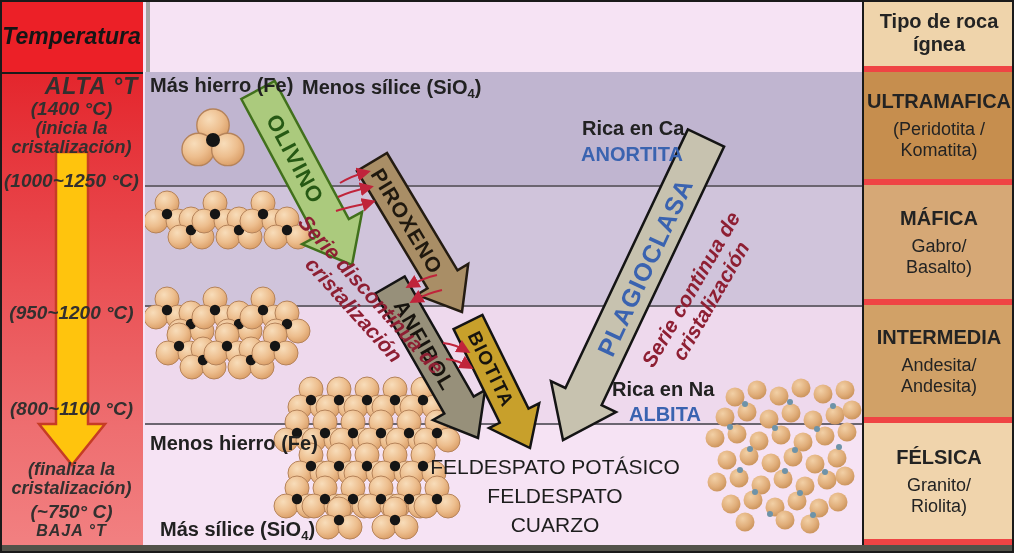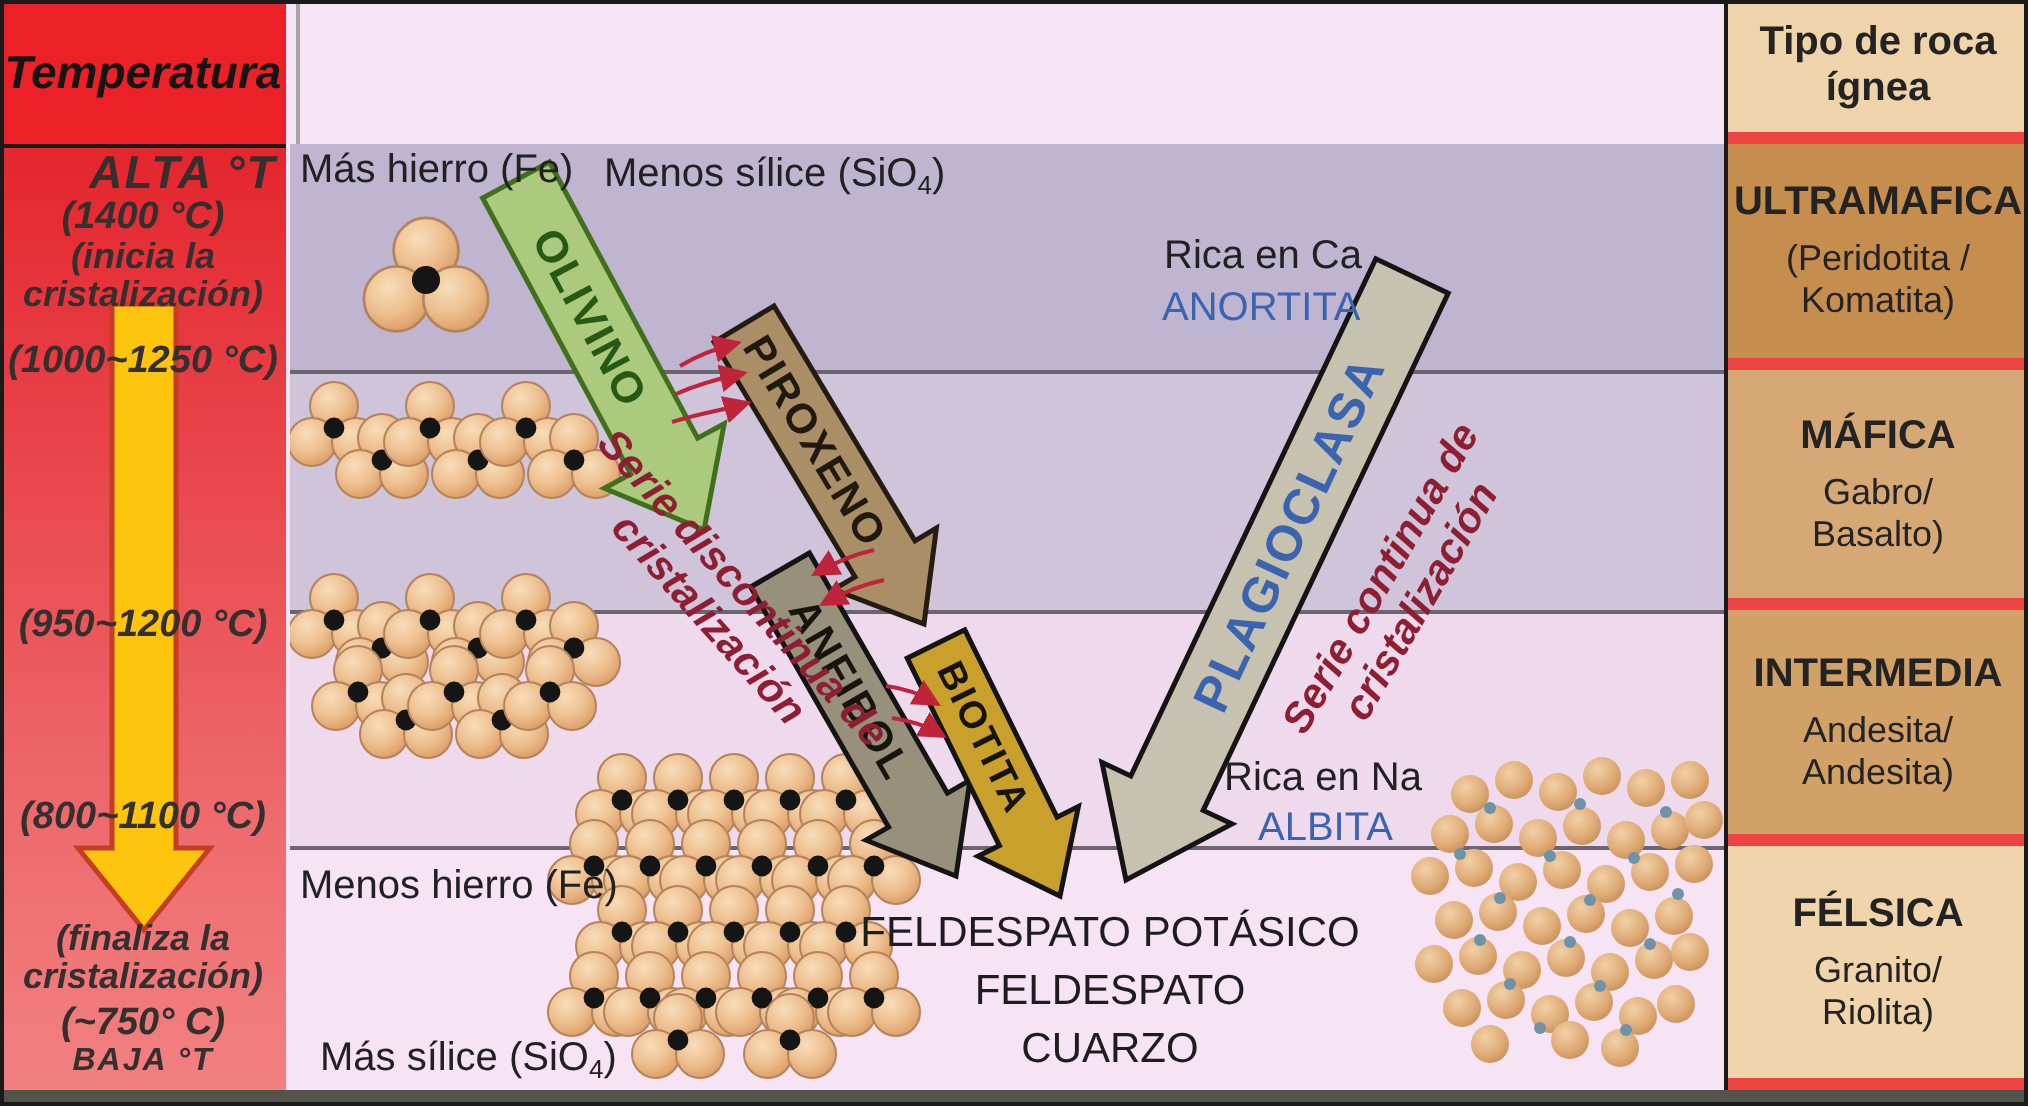--- a/index.html
+++ b/index.html
@@ -1,21 +1,21 @@
 <!DOCTYPE html>
 <html><head>
 <meta charset="utf-8">
 <style>
   html,body{margin:0;padding:0;background:#fff;}
   #app{position:relative;width:1014px;height:553px;overflow:hidden;
        font-family:"Liberation Sans",sans-serif;background:#f6e3f4;}
   .frame{position:absolute;inset:0;border:2px solid #1a1a1a;pointer-events:none;z-index:50;}
 
   
-  #temp-col{position:absolute;left:0;top:0;width:150px;height:553px;border-right:2px solid #a3a3a3;box-sizing:border-box;}
+  #temp-col{position:absolute;left:0;top:0;width:150px;height:553px;border-right:4px solid #a3a3a3;box-sizing:border-box;}
   #temp-header{position:absolute;left:0;top:0;width:143px;height:72px;background:#ec2027;
                border-bottom:2px solid #1a1a1a;display:flex;align-items:center;justify-content:center;}
   #temp-header span{font-style:italic;font-weight:bold;font-size:23px;color:#151515;}
   #temp-body{position:absolute;left:0;top:74px;width:143px;height:471px;
              background:linear-gradient(#e4262d,#ee6e70 75%,#f28081);}
   .tlabel{position:absolute;left:0;width:100%;text-align:center;color:#33302f;
           font-style:italic;font-weight:bold;z-index:3;line-height:1.05;}
   #t-alta{top:0;font-size:23px;letter-spacing:1px;margin-left:20px;}
   #t-alta-temp{top:25px;font-size:19px;}
   #t-inicia{top:45px;font-size:18px;}
@@ -45,21 +45,21 @@
   .rock-sub{font-size:18px;line-height:1.15;}
 
   
   #center{position:absolute;left:145px;top:72px;width:717px;height:473px;}
   .band{position:absolute;left:0;width:717px;}
   #band1{top:0;height:113px;background:#c0b5d0;}
   #band2{top:113px;height:120px;background:#d0c4db;border-top:2px solid #6b6570;box-sizing:border-box;}
   #band3{top:233px;height:118px;background:#eed9ed;border-top:2px solid #6b6570;box-sizing:border-box;}
   #band4{top:351px;height:122px;background:#f6e3f4;border-top:2px solid #6b6570;box-sizing:border-box;}
   #diagram-svg{position:absolute;left:0;top:0;z-index:2;}
-  .clabel{position:absolute;white-space:nowrap;color:#212121;font-weight:normal;font-size:20px;z-index:4;}
+  .clabel{position:absolute;white-space:nowrap;color:#212121;font-weight:bold;font-size:20px;z-index:4;}
   .sub4{font-size:13px;vertical-align:-4px;}
   .blue{color:#3a63b0;}
   #lbl-mas-hierro{left:5px;top:2px;}
   #lbl-menos-silice{left:157px;top:4px;}
   #lbl-rica-ca{left:437px;top:45px;}
   #lbl-anortita{left:436px;top:71px;}
   #lbl-rica-na{left:467px;top:306px;}
   #lbl-albita{left:484px;top:331px;}
   #lbl-menos-hierro{left:5px;top:360px;}
   #lbl-mas-silice{left:15px;top:446px;}

